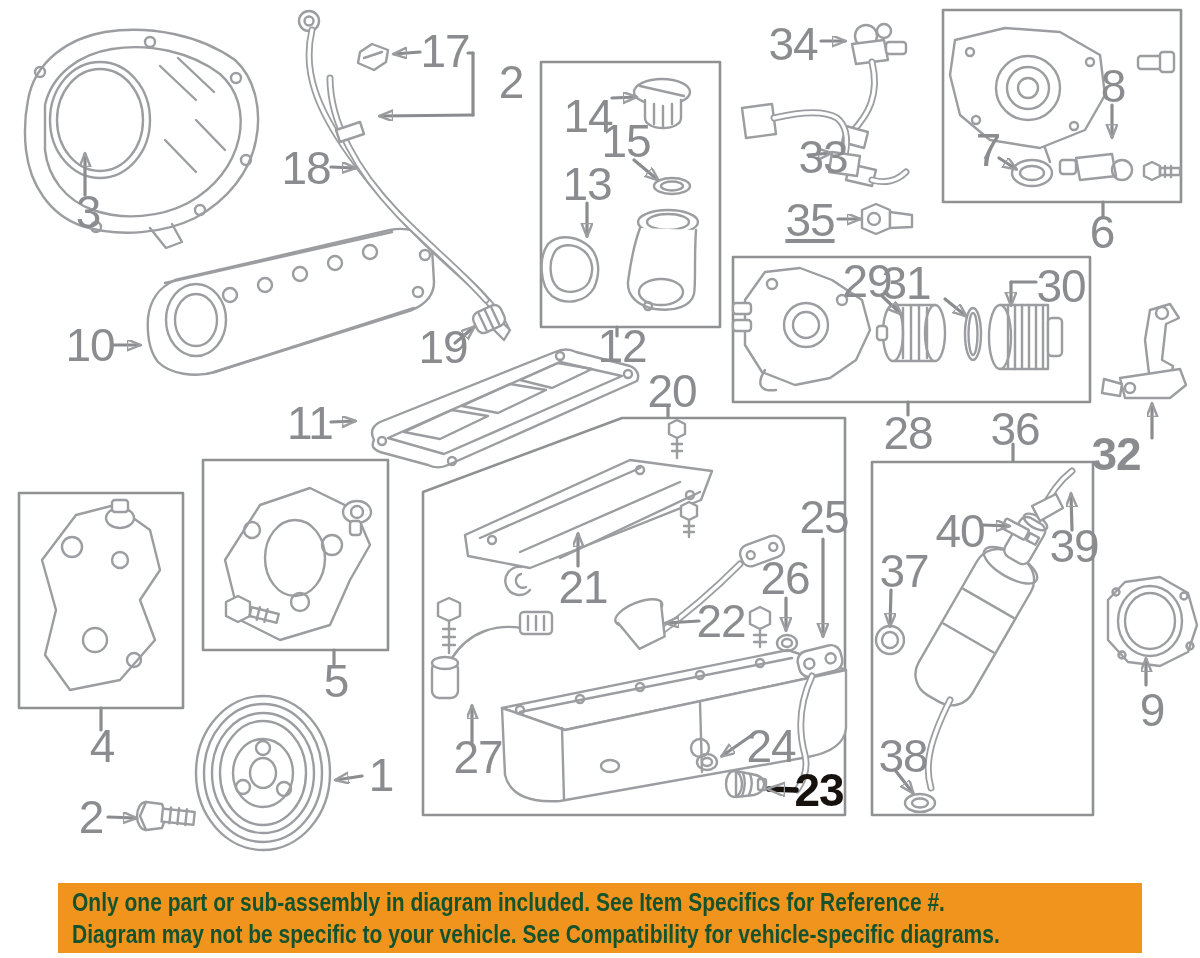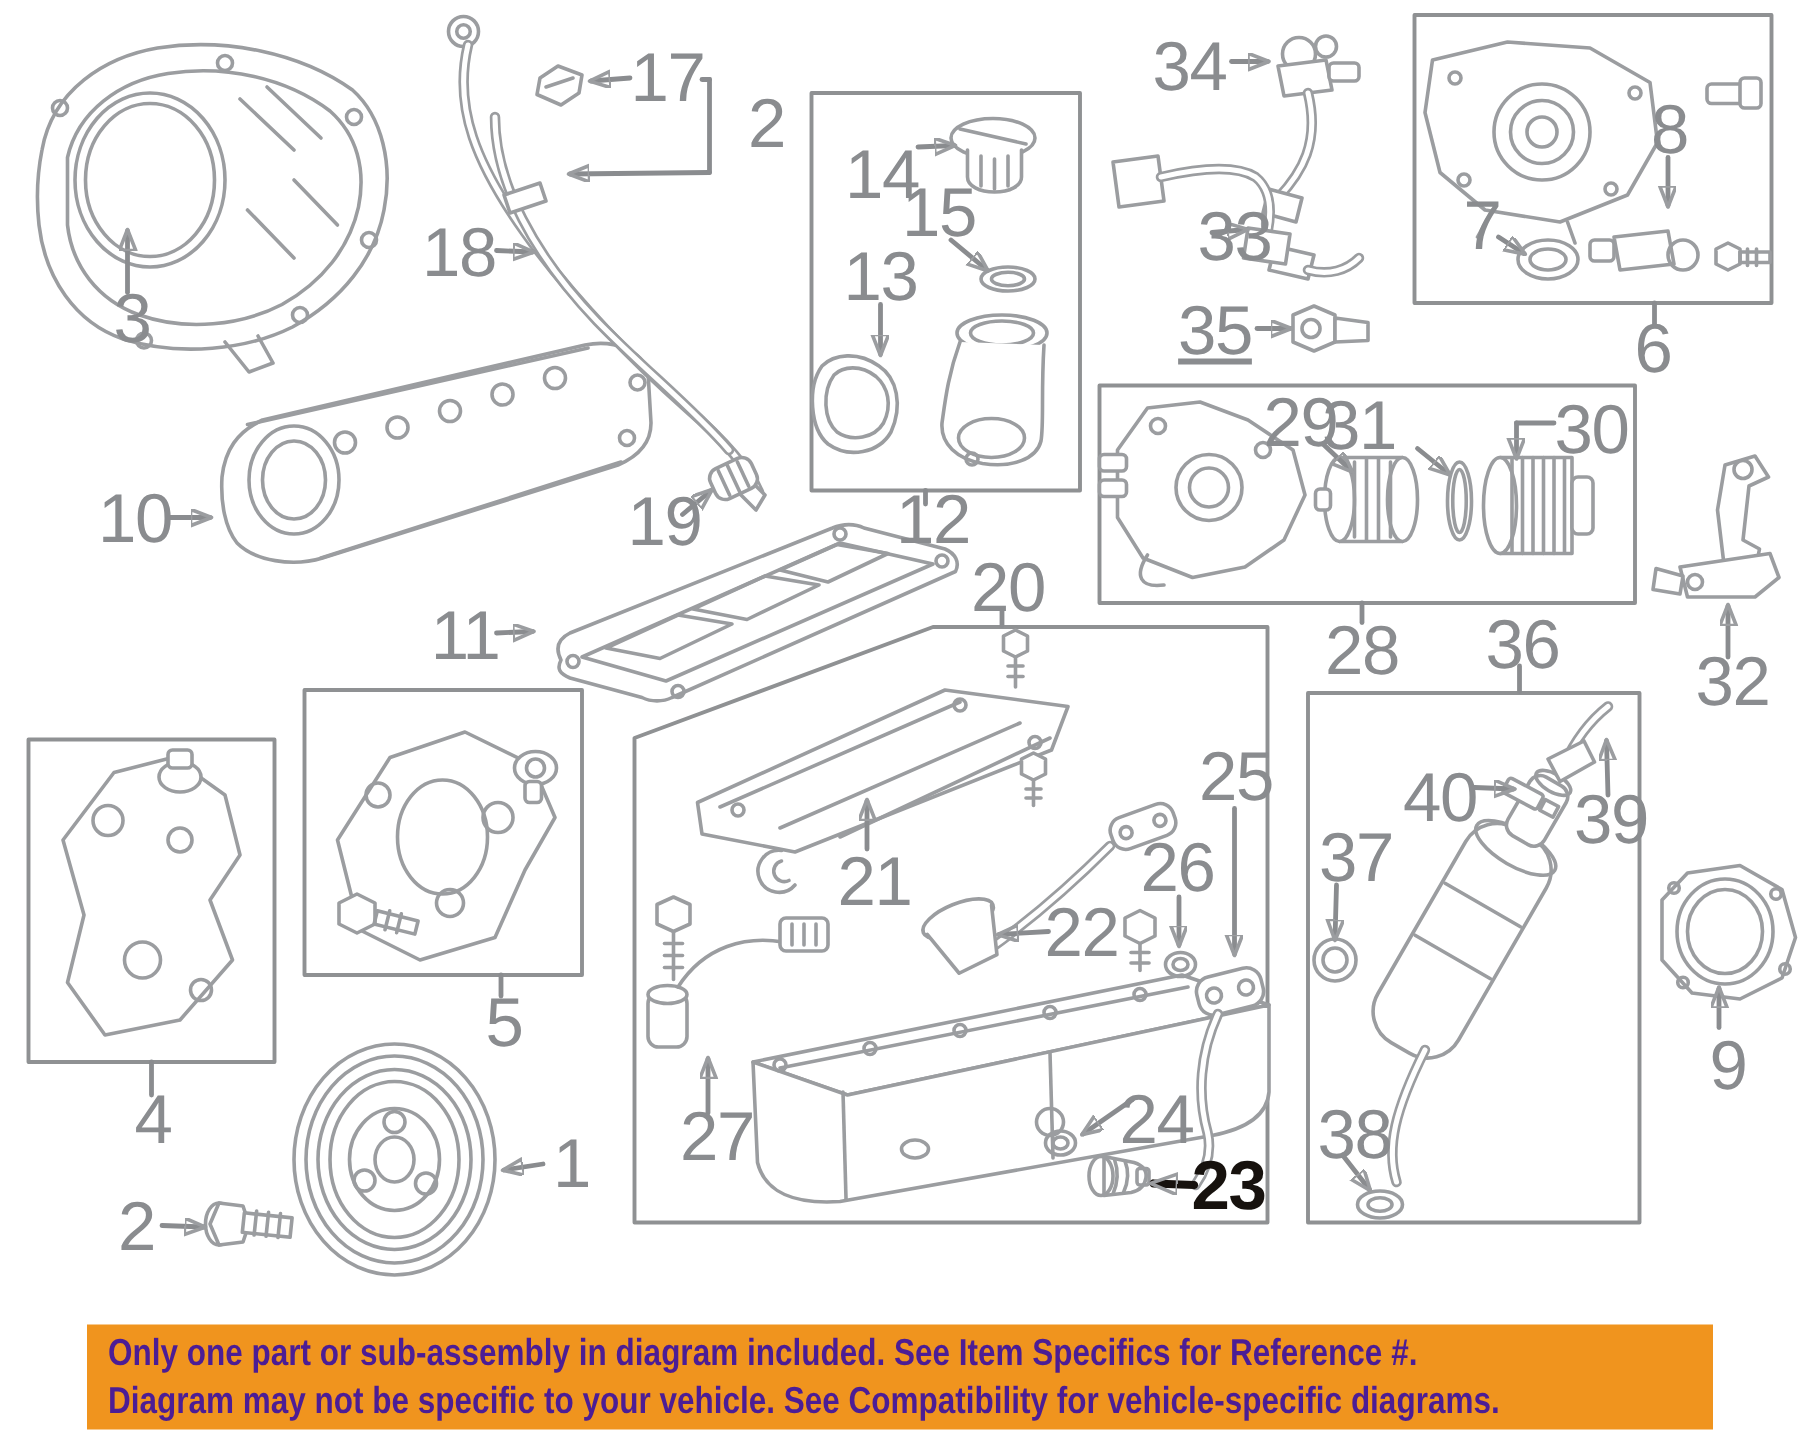--- a/index.html
+++ b/index.html
@@ -500,29 +500,29 @@
       <div class="callout" style="left: 721px; top: 621px;">22</div>
       <div class="callout emphasis" style="left: 819px; top: 790px;">23</div>
       <div class="callout" style="left: 771px; top: 746px;">24</div>
       <div class="callout" style="left: 824px; top: 517px;">25</div>
       <div class="callout" style="left: 785px; top: 578px;">26</div>
       <div class="callout" style="left: 478px; top: 757px;">27</div>
       <div class="callout" style="left: 908px; top: 433px;">28</div>
       <div class="callout" style="left: 867px; top: 281px;">29</div>
       <div class="callout" style="left: 1061px; top: 286px;">30</div>
       <div class="callout" style="left: 906px; top: 283px;">31</div>
-      <div class="callout" style="left: 1155px; top: 454px;">32</div>
+      <div class="callout" style="left: 1116px; top: 454px; font-weight: bold;">32</div>
       <div class="callout" style="left: 782px; top: 157px; margin-left: 41px;">33</div>
       <div class="callout" style="left: 793px; top: 44px;">34</div>
       <div class="callout" style="left: 810px; top: 220px; text-decoration: underline;">35</div>
       <div class="callout" style="left: 1015px; top: 429px;">36</div>
       <div class="callout" style="left: 904px; top: 571px;">37</div>
       <div class="callout" style="left: 903px; top: 756px;">38</div>
       <div class="callout" style="left: 1074px; top: 546px;">39</div>
       <div class="callout" style="left: 960px; top: 531px;">40</div>
     </div>
 
-<div class="banner" style="background: rgb(240, 148, 30); color: #4c1d95;">
+<div class="banner" style="background: rgb(240, 148, 30); color: #14532d;">
   <span class="bline">Only one part or sub-assembly in diagram included. See Item Specifics for Reference #.</span>
   <span class="bline">Diagram may not be specific to your vehicle. See Compatibility for vehicle-specific diagrams.</span>
 </div>
 
 </div>
 
 </body></html>

